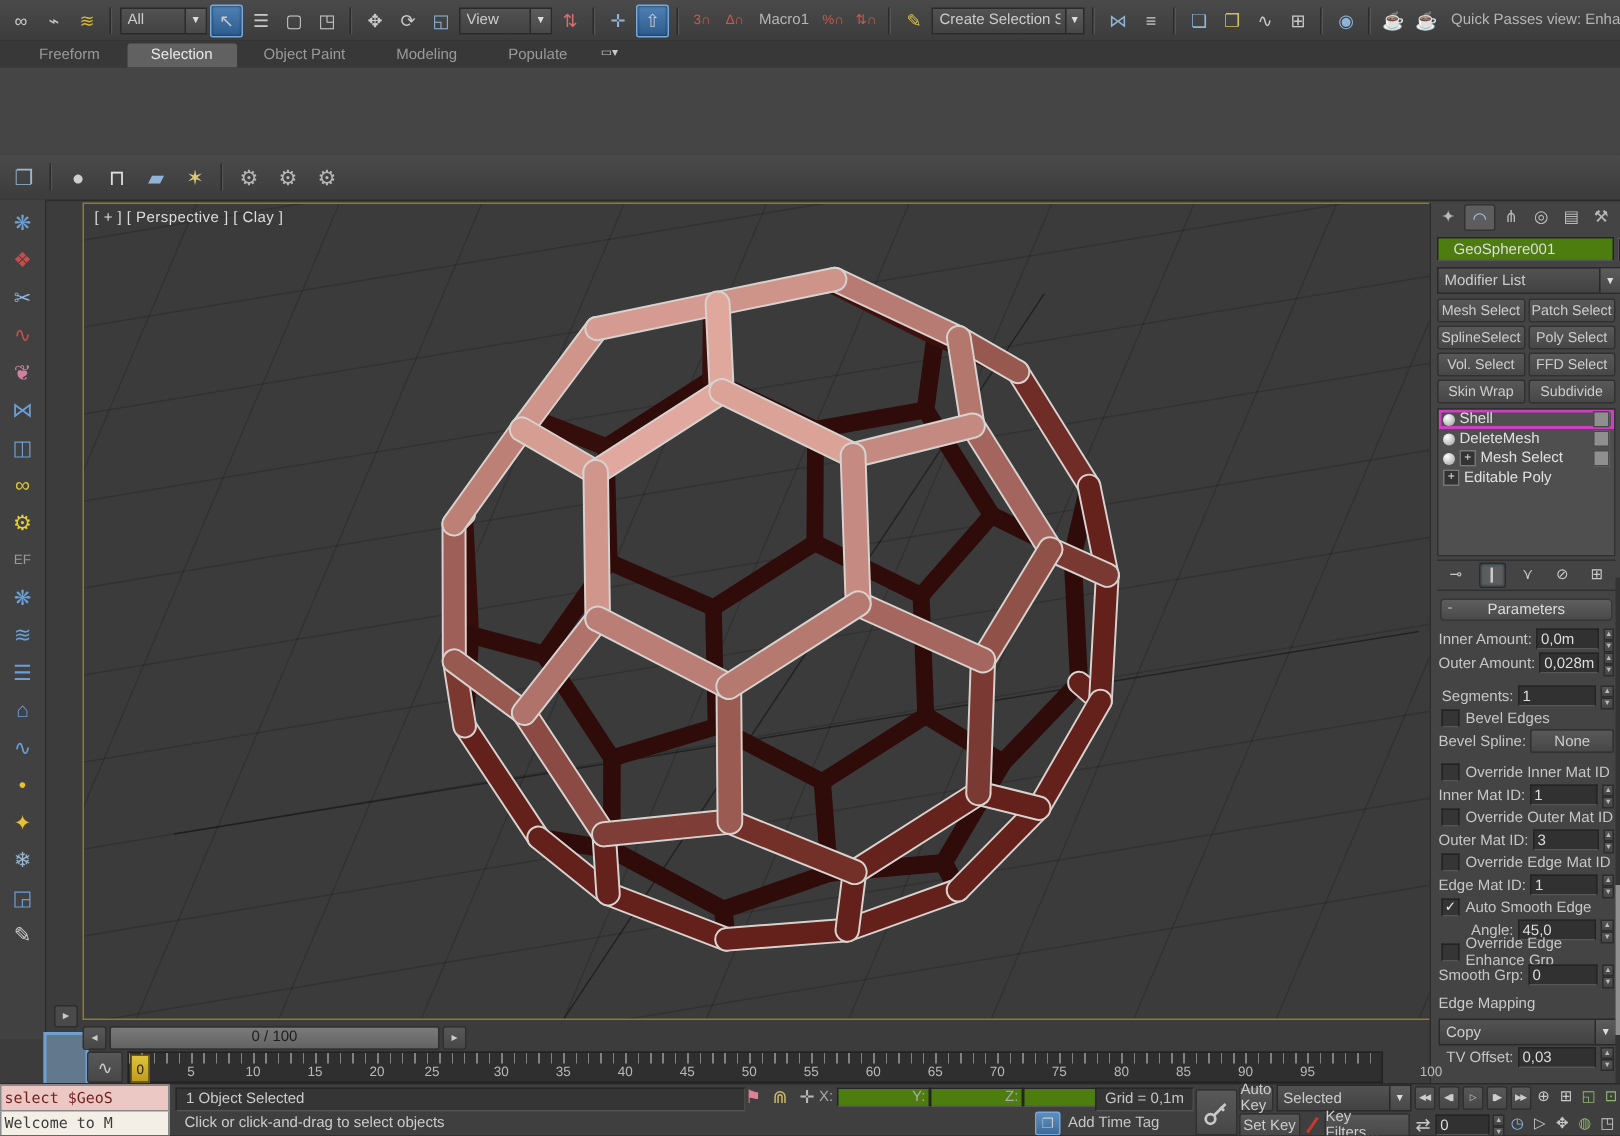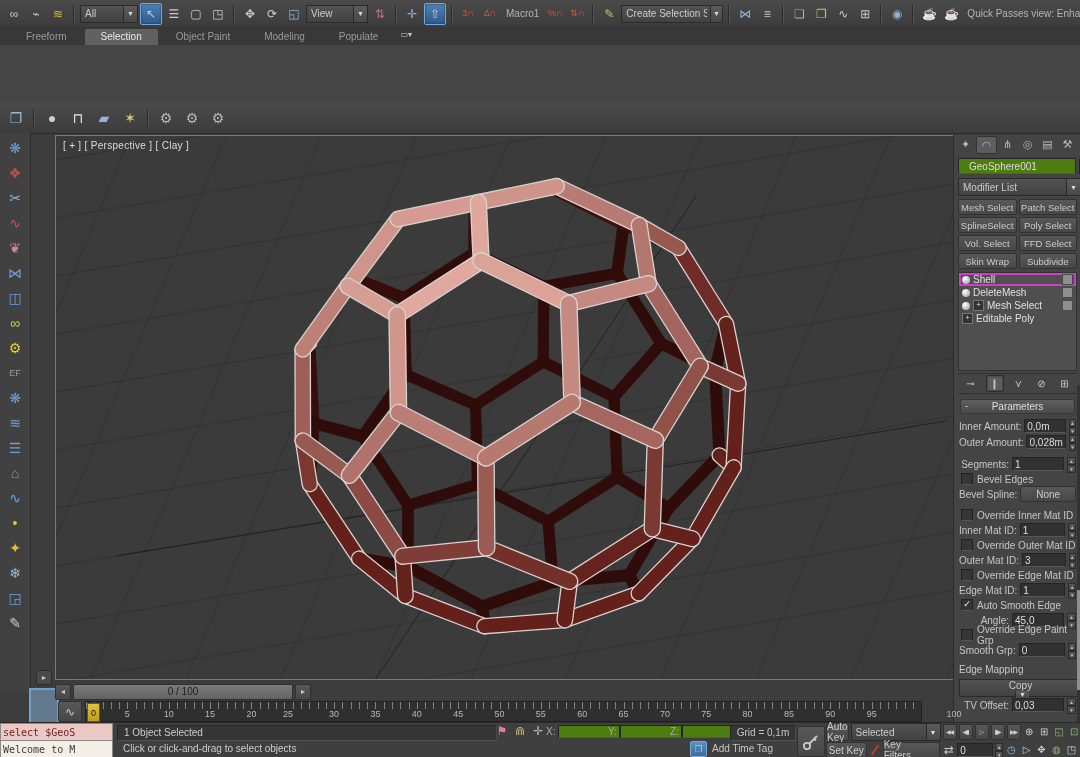--- a/index.html
+++ b/index.html
@@ -501,33 +501,33 @@
         <div class="prow">
           <span class="plab">Angle:</span>
           <div class="spinfld">45,0</div>
           <div class="spin">
             <span>▲</span>
             <span>▼</span>
           </div>
         </div>
         <div class="crow">
           <span class="cbox"></span>
-          <span>Override Edge Paint Grp</span>
+          <span>Override Edge Enhance Grp</span>
         </div>
         <div class="prow">
           <span class="plab">Smooth Grp:</span>
           <div class="spinfld">0</div>
           <div class="spin">
             <span>▲</span>
             <span>▼</span>
           </div>
         </div>
         <div style="height: 6px;"></div>
         <div style="color: rgb(201, 201, 201); height: 15px;">Edge Mapping</div>
-        <div class="dd" style="width: 113px; flex-direction: column;">
+        <div class="dd" style="width: 113px;">
           <span>Copy</span>
           <span class="arr">▼</span>
         </div>
         <div class="prow">
           <span class="plab">TV Offset:</span>
           <div class="spinfld">0,03</div>
           <div class="spin">
             <span>▲</span>
             <span>▼</span>
           </div>

